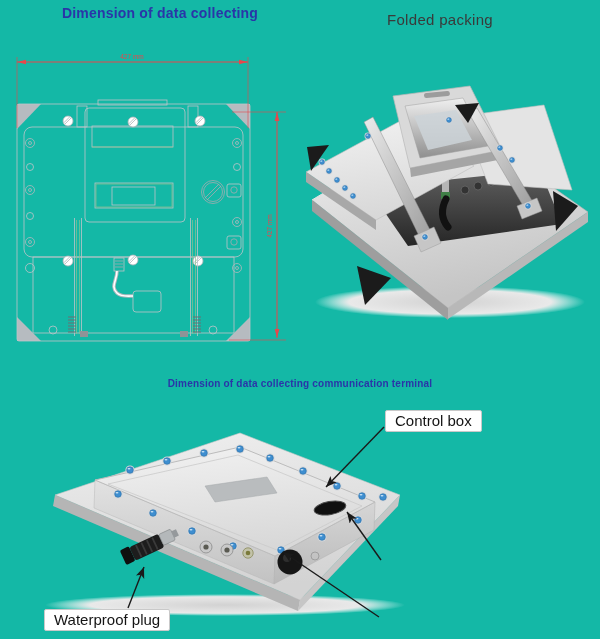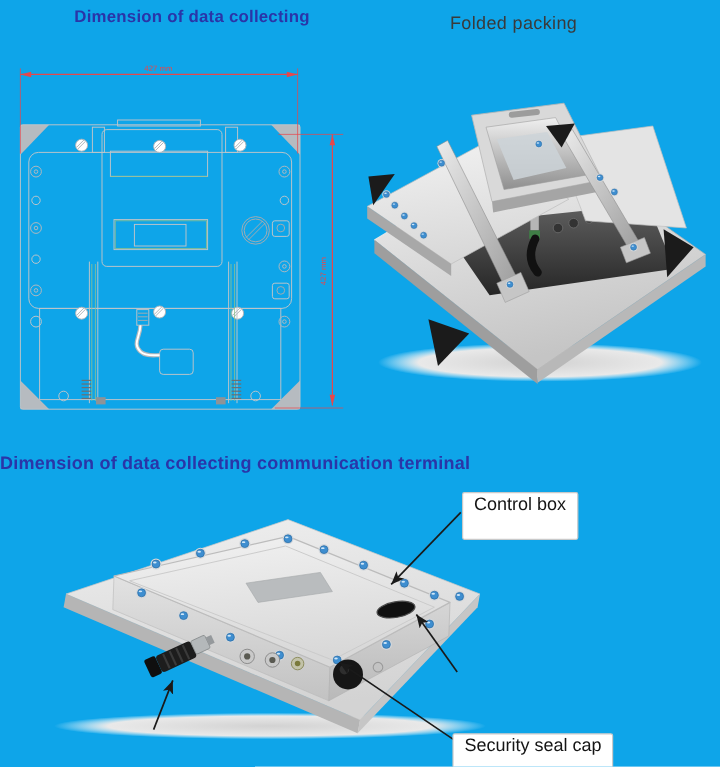--- a/index.html
+++ b/index.html
@@ -1,25 +1,25 @@
 <!DOCTYPE html>
 <html><head>
 <meta charset="utf-8">
 <style>
   html,body{margin:0;padding:0;background:#fff;}
-  .canvas{position:relative;width:600px;height:639px;background:#0ea5e9;overflow:hidden;
+  .canvas{position:relative;width:600px;height:639px;background:#14b8a6;overflow:hidden;
           font-family:"Liberation Sans",sans-serif;}
   .gfx{position:absolute;left:0;top:0;}
   .tl-title{position:absolute;left:35px;top:5px;width:250px;text-align:center;
             font-size:14px;font-weight:bold;color:#2a35a8;line-height:17px;letter-spacing:.2px;}
-  .tr-title{position:absolute;left:375px;top:11px;font-size:15px;color:#3a3a3a;letter-spacing:.3px;}
-  .b-title{position:absolute;left:0;top:378px;width:600px;text-align:left;
-           font-size:15px;font-weight:bold;color:#2a35a8;letter-spacing:.2px;}
+  .tr-title{position:absolute;left:387px;top:11px;font-size:15px;color:#3a3a3a;letter-spacing:.3px;}
+  .b-title{position:absolute;left:0;top:378px;width:600px;text-align:center;
+           font-size:10px;font-weight:bold;color:#2a35a8;letter-spacing:.2px;}
   .callout{position:absolute;background:#fff;border:1px solid #c9c9c9;border-radius:2px;
-           padding:1px 9px 20px;font-size:15px;color:#141414;white-space:nowrap;}
+           padding:1px 9px 2px;font-size:15px;color:#141414;white-space:nowrap;}
   .dim{font-family:"Liberation Sans",sans-serif;font-size:6.5px;fill:#e8474b;}
   .ln{stroke:#bfc4c9;fill:none;stroke-width:.8;}
   .lnd{stroke:#a6abb0;fill:none;stroke-width:.8;}
   .grn{stroke:#8fc08f;fill:none;stroke-width:.7;}
   .red{stroke:#e8474b;fill:none;}
 </style>
 </head>
 <body>
 
 <div class="canvas">
@@ -313,14 +313,14 @@
     </g>
   </svg>
 
   <div class="tl-title">
     <div>Dimension of data collecting</div>
   </div>
   <div class="tr-title">Folded packing</div>
   <div class="b-title">Dimension of data collecting communication terminal</div>
 
   <div class="callout" style="left:385px;top:410px;">Control box</div>
-  <div class="callout" style="left:377px;top:611px;">Security seal cap</div>
+  <div class="callout" style="left:44px;top:609px;">Waterproof plug</div>
 </div>
 
 </body></html>

